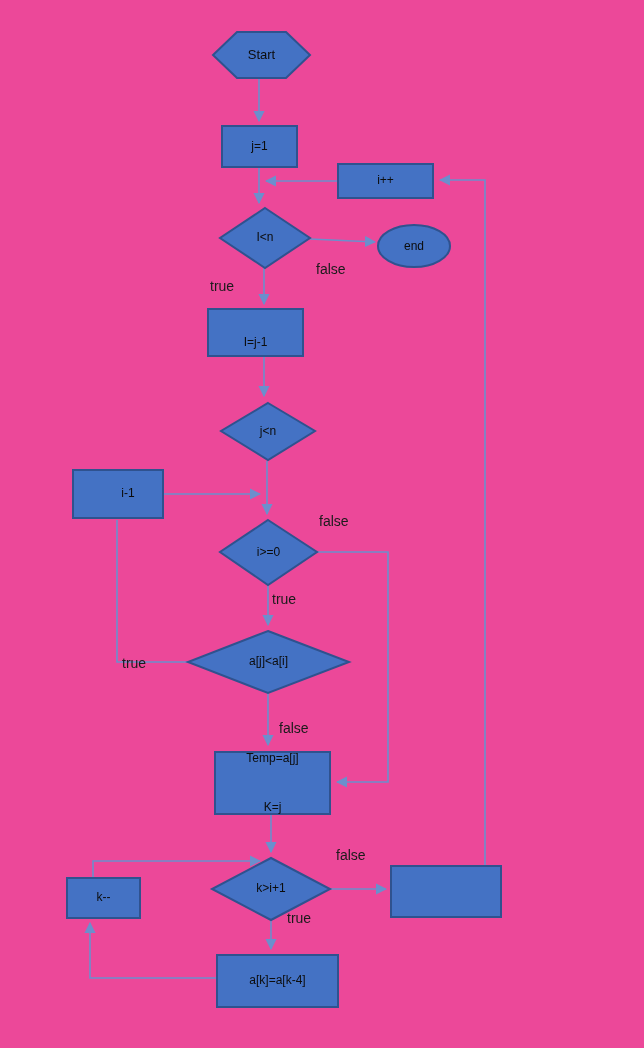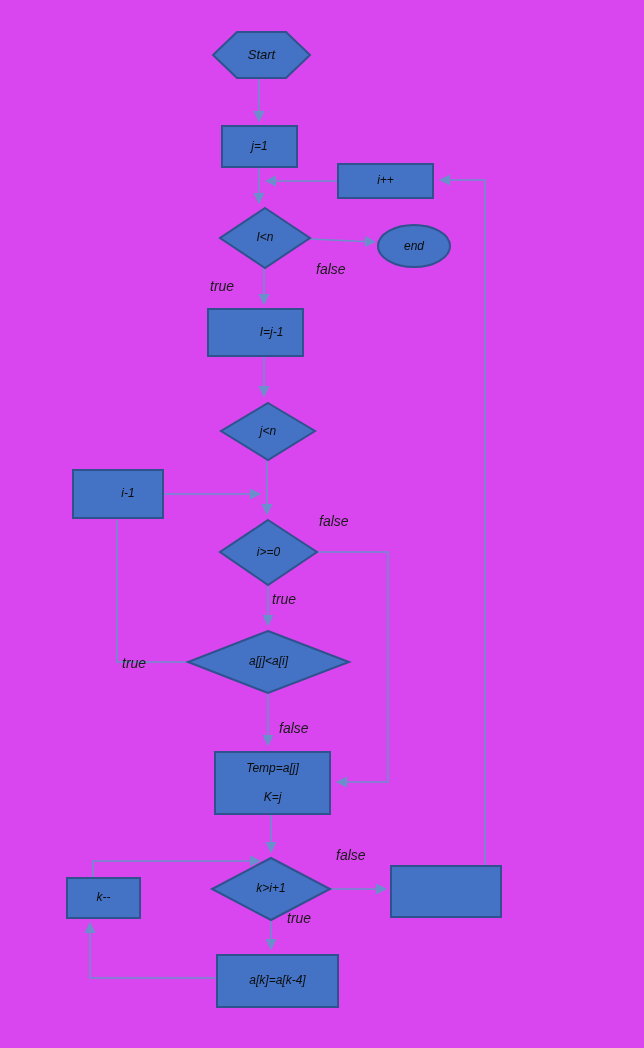--- a/index.html
+++ b/index.html
@@ -5,28 +5,28 @@
   html,body{margin:0;padding:0;background:#fff;}
   body{width:644px;height:1048px;position:relative;overflow:hidden;
        font-family:"Liberation Sans", sans-serif;}
   :root{
     --shape-fill:#4472c4;
     --shape-border:#2f528f;
     --connector:#6b8fcd;
     --node-text:#0c0c0c;
     --label-text:#1b1b1b;
   }
-  .canvas{position:absolute;inset:0;background:#d946ef;font-style:italic;}
+  .canvas{position:absolute;inset:0;background:#ec4899;}
   svg{position:absolute;left:0;top:0;}
   .shape{fill:var(--shape-fill);stroke:var(--shape-border);stroke-width:2;}
   .conn{fill:none;stroke:var(--connector);stroke-width:1.6;}
   .node-label{position:absolute;display:flex;align-items:center;justify-content:center;
     color:var(--node-text);font-size:12px;line-height:1.1;text-align:center;pointer-events:none;}
   .node-label.big{font-size:13px;}
-  .node-label.two-line{flex-direction:column;gap:15px;}
+  .node-label.two-line{flex-direction:column;gap:15px;justify-content:space-between;}
   .edge-label{position:absolute;color:var(--label-text);font-size:14px;pointer-events:none;}
 </style>
 </head>
 <body style="background: rgb(255, 255, 255);">
 
 <div class="canvas">
 
   <svg width="644" height="1048" viewBox="0 0 644 1048">
     <defs>
       <marker id="arw" viewBox="0 0 10 10" refX="9" refY="5" markerWidth="7" markerHeight="7" orient="auto-start-reverse">
@@ -68,21 +68,21 @@
     <rect class="shape" x="67" y="878" width="73" height="40"></rect>
     <rect class="shape" x="391" y="866" width="110" height="51"></rect>
     <rect class="shape" x="217" y="955" width="121" height="52"></rect>
   </svg>
 
   <div class="node-label big" style="left:213px;top:32px;width:97px;height:46px;">Start</div>
   <div class="node-label" style="left:222px;top:126px;width:75px;height:41px;text-align:center;">j=1</div>
   <div class="node-label" style="left:338px;top:164px;width:95px;height:34px;">i++</div>
   <div class="node-label" style="left:220px;top:208px;width:90px;height:60px;">I&lt;n</div>
   <div class="node-label" style="left:378px;top:225px;width:72px;height:43px;">end</div>
-  <div class="node-label" style="left:208px;top:309px;width:95px;height:47px;margin-left:16px;">I=j-1</div>
+  <div class="node-label" style="left:208px;top:319px;width:95px;height:47px;">I=j-1</div>
   <div class="node-label" style="left:221px;top:403px;width:94px;height:57px;">j&lt;n</div>
   <div class="node-label" style="left:73px;top:470px;width:110px;height:48px;">i-1</div>
   <div class="node-label" style="left:220px;top:520px;width:97px;height:65px;">i&gt;=0</div>
   <div class="node-label" style="left:188px;top:631px;width:161px;height:62px;">a[j]&lt;a[i]</div>
   <div class="node-label two-line" style="left:215px;top:752px;width:115px;height:62px;">
     <span>Temp=a[j]</span>
     <span>K=j</span>
   </div>
   <div class="node-label" style="left:212px;top:858px;width:118px;height:62px;">k&gt;i+1</div>
   <div class="node-label" style="left:67px;top:878px;width:73px;height:40px;">k--</div>

